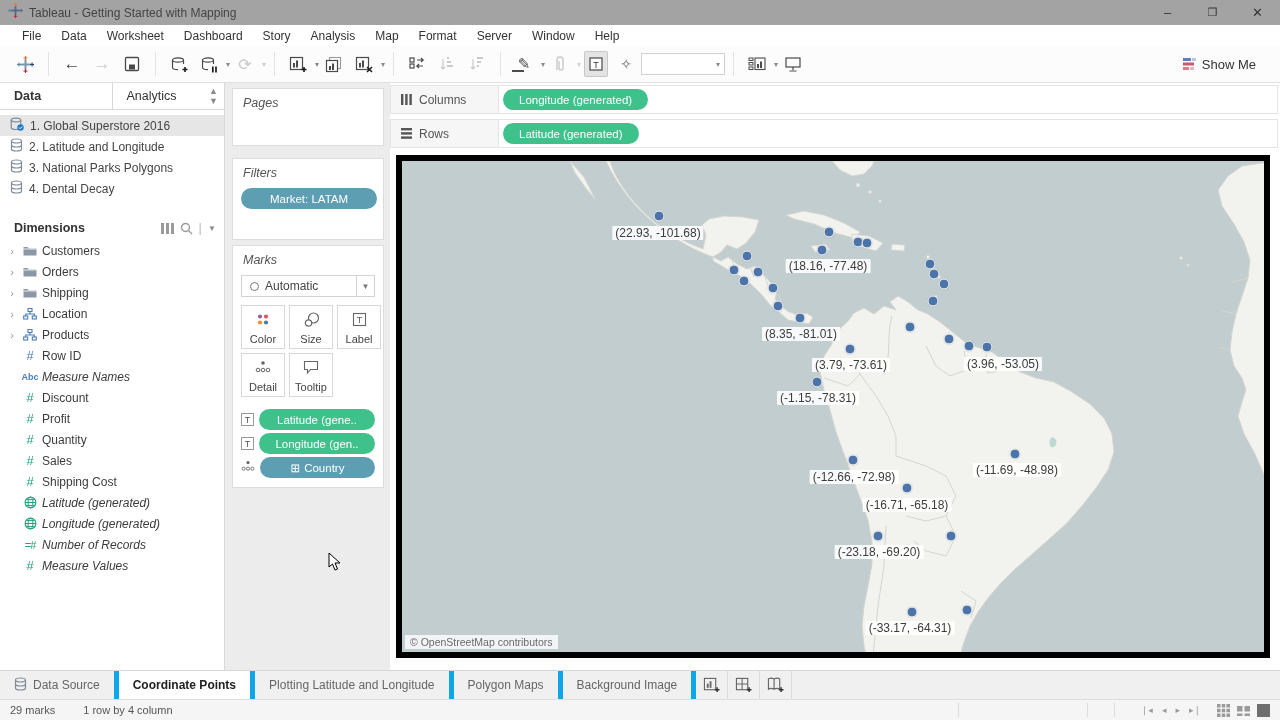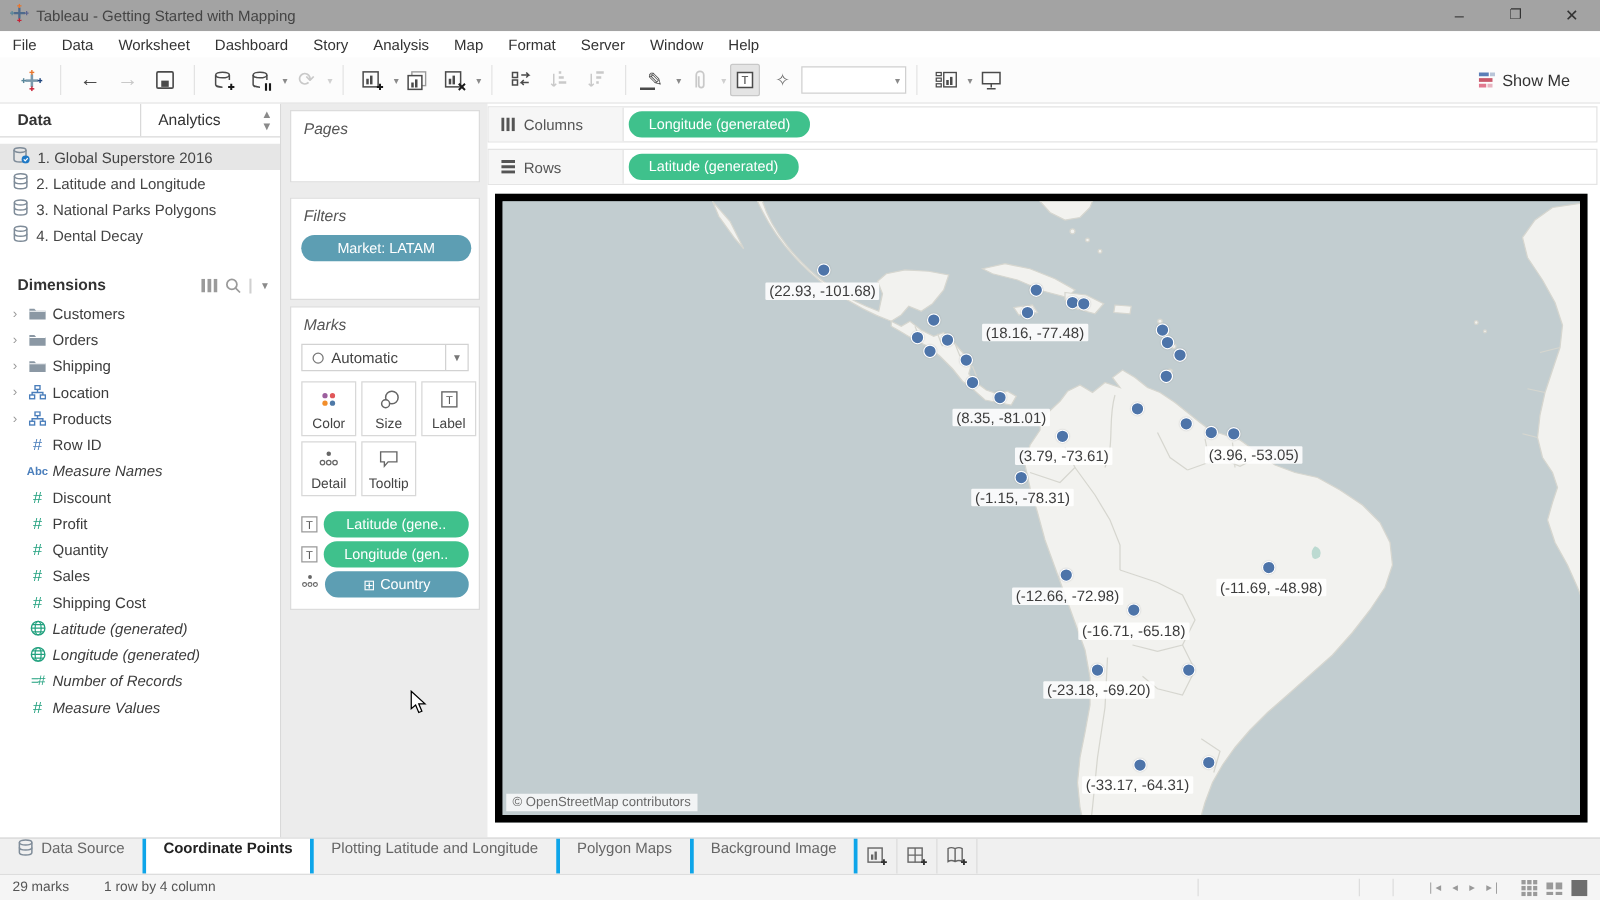--- a/index.html
+++ b/index.html
@@ -5,21 +5,21 @@
   html,body{margin:0;padding:0;background:#dcdcdc;}
   *{box-sizing:border-box;font-family:"Liberation Sans",sans-serif;}
   #app{position:relative;width:1280px;height:720px;background:#fff;overflow:hidden;}
   .abs{position:absolute;}
 
   
   #titlebar{left:0;top:0;width:1280px;height:25px;background:#a3a3a3;display:flex;align-items:center;}
   #title-text{font-size:12px;color:#444;margin-left:6px;}
   .winctl{position:absolute;top:0;height:25px;width:45px;text-align:center;line-height:25px;font-size:13px;color:#333;}
   
-  #menubar{left:0;top:25px;width:1280px;height:21px;background:#fff;display:flex;align-items:center;padding-left:0;}
+  #menubar{left:0;top:25px;width:1280px;height:21px;background:#fff;display:flex;align-items:center;padding-left:12px;}
   .menu-item{font-size:12px;color:#333;padding:2px 10px;cursor:default;}
   
   #toolbar{left:0;top:46px;width:1280px;height:37px;background:#fcfcfc;border-bottom:1px solid #e0e0e0;display:flex;align-items:center;padding:0 10px;}
   .tb-sep{width:1px;height:24px;background:#e3e3e3;margin:0 8px;}
   .tb-btn{display:flex;align-items:center;justify-content:center;height:26px;min-width:24px;margin:0 3px;color:#4a4a4a;font-size:15px;}
   .tb-btn.disabled{color:#c9c9c9;}
   .tb-btn svg{display:block;}
   .caret{font-size:8px;color:#8a8a8a;margin-left:2px;}
   .caret.disabled{color:#d0d0d0;}
   .tb-active{background:#e4e4e4;border:1px solid #c8c8c8;border-radius:2px;}
@@ -73,21 +73,21 @@
 
   
   #map{left:6px;top:72px;width:874px;height:503px;border:6px solid #000000;overflow:hidden;}
   #map svg{position:absolute;left:0;top:0;}
   .map-dot{position:absolute;width:11px;height:11px;border-radius:50%;border:1.5px solid #fff;transform:translate(-50%,-50%);box-shadow:0 0 1px rgba(0,0,0,.25);}
   .map-label{position:absolute;transform:translate(-50%,-50%);font-size:12px;padding:0 3px;border-radius:1px;white-space:nowrap;}
   #attribution{position:absolute;left:3px;bottom:3px;background:rgba(255,255,255,.78);color:#6a6a6a;font-size:10.5px;padding:1px 5px;}
 
   
   #sheetbar{left:0;top:670px;width:1280px;height:29px;background:#f0f0f0;border-top:1px solid #d7d7d7;display:flex;align-items:stretch;}
-  .sheet-tab{display:flex;gap:6px;padding:0 14px;font-size:12px;color:#666;border-right:3px solid #0ea5e9;}
+  .sheet-tab{display:flex;align-items:center;gap:6px;padding:0 14px;font-size:12px;color:#666;border-right:5px solid #0ea5e9;}
   .sheet-tab.active{background:#fff;color:#222;font-weight:bold;}
   .sheet-new{width:32px;display:flex;align-items:center;justify-content:center;border-right:1px solid #dcdcdc;color:#666;}
   
   #statusbar{left:0;top:699px;width:1280px;height:21px;background:#f5f5f5;border-top:1px solid #dddddd;display:flex;align-items:center;font-size:11px;color:#555;}
   #statusbar .sb-sep{width:1px;height:14px;background:#ddd;}
   .sb-nav{display:flex;align-items:center;gap:9px;color:#9a9a9a;font-size:9px;}
 
   #cursor{left:328px;top:552px;width:14px;height:20px;pointer-events:none;}
 </style>
 <style>#map{background:#c2cdd0} #map-base .water{fill:#c2cdd0}

